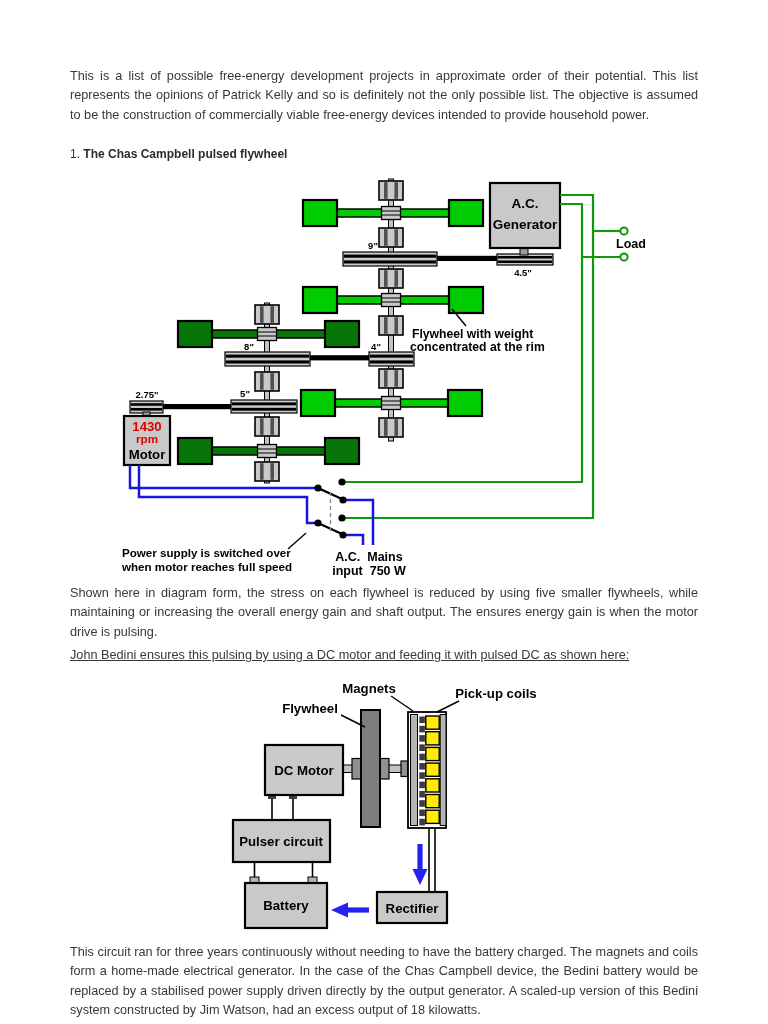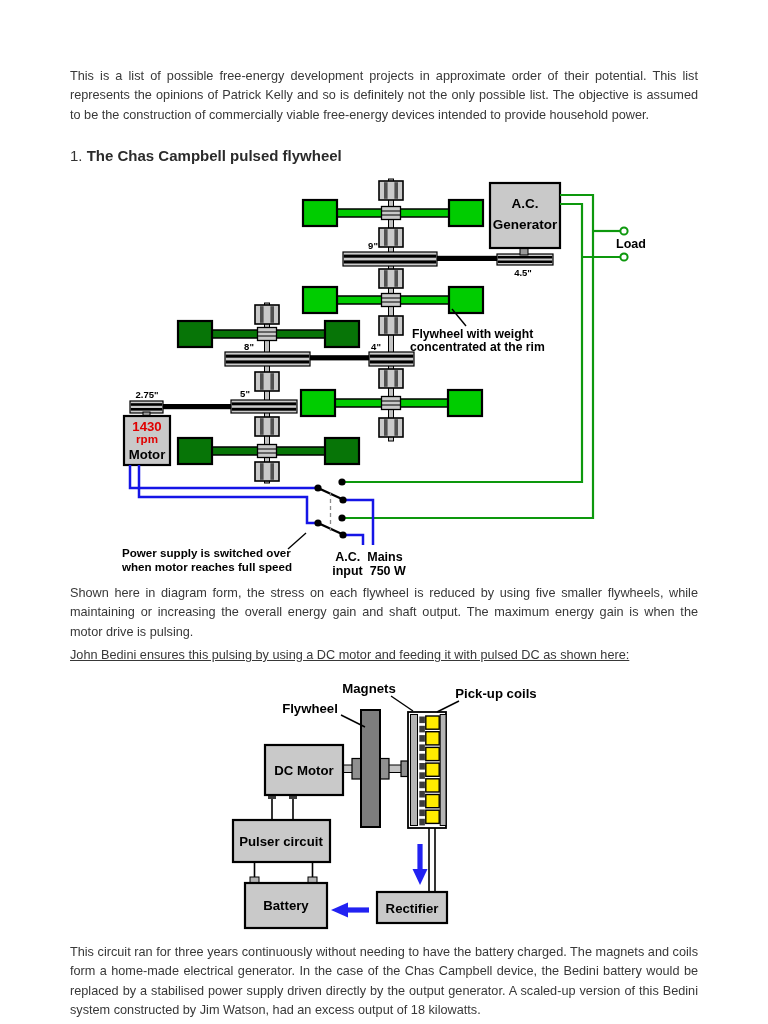--- a/index.html
+++ b/index.html
@@ -1,21 +1,21 @@
 <!DOCTYPE html>
 <html style="--bright: #00cc00; --dark: #077507; --wgreen: #0d980d; --wblue: #1515e6; --ablue: #2222f2; --gray: #c9c9c9; --dgray: #7d7d7d; --yellow: #ffec00; --red: #e00000;"><head>
 <meta charset="utf-8">
 <style>
   html,body { margin:0; padding:0; background:#fff; }
   .page { position:relative; width:768px; height:1024px; background:#ffffff; overflow:hidden;
           font-family:"Liberation Sans", sans-serif; color:#383838; }
   .para { position:absolute; left:70px; width:628px; margin:0;
           font-size:12.7px; line-height:19.3px; text-align:justify; }
   .para.single { text-align:left;text-decoration:underline; }
-  .heading { position:absolute; left:70px; width:628px; margin:0; font-size:15px; color:#333; }
+  .heading { position:absolute; left:70px; width:628px; margin:0; font-size:12px; color:#333; }
   .heading .title { font-weight:bold; color:#2b2b2b; }
   svg { position:absolute; font-family:"Liberation Sans", sans-serif; }
   svg text { fill:#000; white-space:pre; }
   .tm { text-anchor:middle; } .ts { text-anchor:start; }
   .f135 { font-size:13.5px; font-weight:bold; }
   .f13  { font-size:13.2px; font-weight:bold; }
   .f12  { font-size:12.2px; font-weight:bold; }
   .f125 { font-size:12.5px; font-weight:bold; }
   .f115 { font-size:11.6px; font-weight:bold; }
   .f95  { font-size:9.5px;  font-weight:bold; }
@@ -224,21 +224,21 @@
       <line class="ptr" x1="288" y1="549" x2="306" y2="533"></line>
       <text class="ts f115" x="122" y="557">Power supply is switched over</text>
       <text class="ts f115" x="122" y="571">when motor reaches full speed</text>
     </g>
     <g>
       <text class="tm f125" x="369" y="561">A.C.  Mains</text>
       <text class="tm f125" x="369" y="575">input  750 W</text>
     </g>
   </svg>
 
-  <p class="para" style="top:584px">Shown here in diagram form, the stress on each flywheel is reduced by using five smaller flywheels, while maintaining or increasing the overall energy gain and shaft output.  The maximum energy gain is when the motor drive is pulsing.</p>
+  <p class="para" style="top:584px">Shown here in diagram form, the stress on each flywheel is reduced by using five smaller flywheels, while maintaining or increasing the overall energy gain and shaft output.  The ensures energy gain is when the motor drive is pulsing.</p>
   <p class="para single" style="top:646px">John Bedini ensures this pulsing by using a DC motor and feeding it with pulsed DC as shown here:</p>
 
   <svg style="left:225px; top:675px;" width="330" height="270" viewBox="225 675 330 270">
 
     <g>
       <rect class="shaft" x="343" y="765" width="67" height="7.5"></rect>
       <rect class="coupling" x="352" y="758.5" width="9" height="20.5"></rect>
       <rect class="coupling" x="380" y="758.5" width="9" height="20.5"></rect>
       <rect class="coupling" x="401" y="761" width="7" height="15.5"></rect>
     </g>

